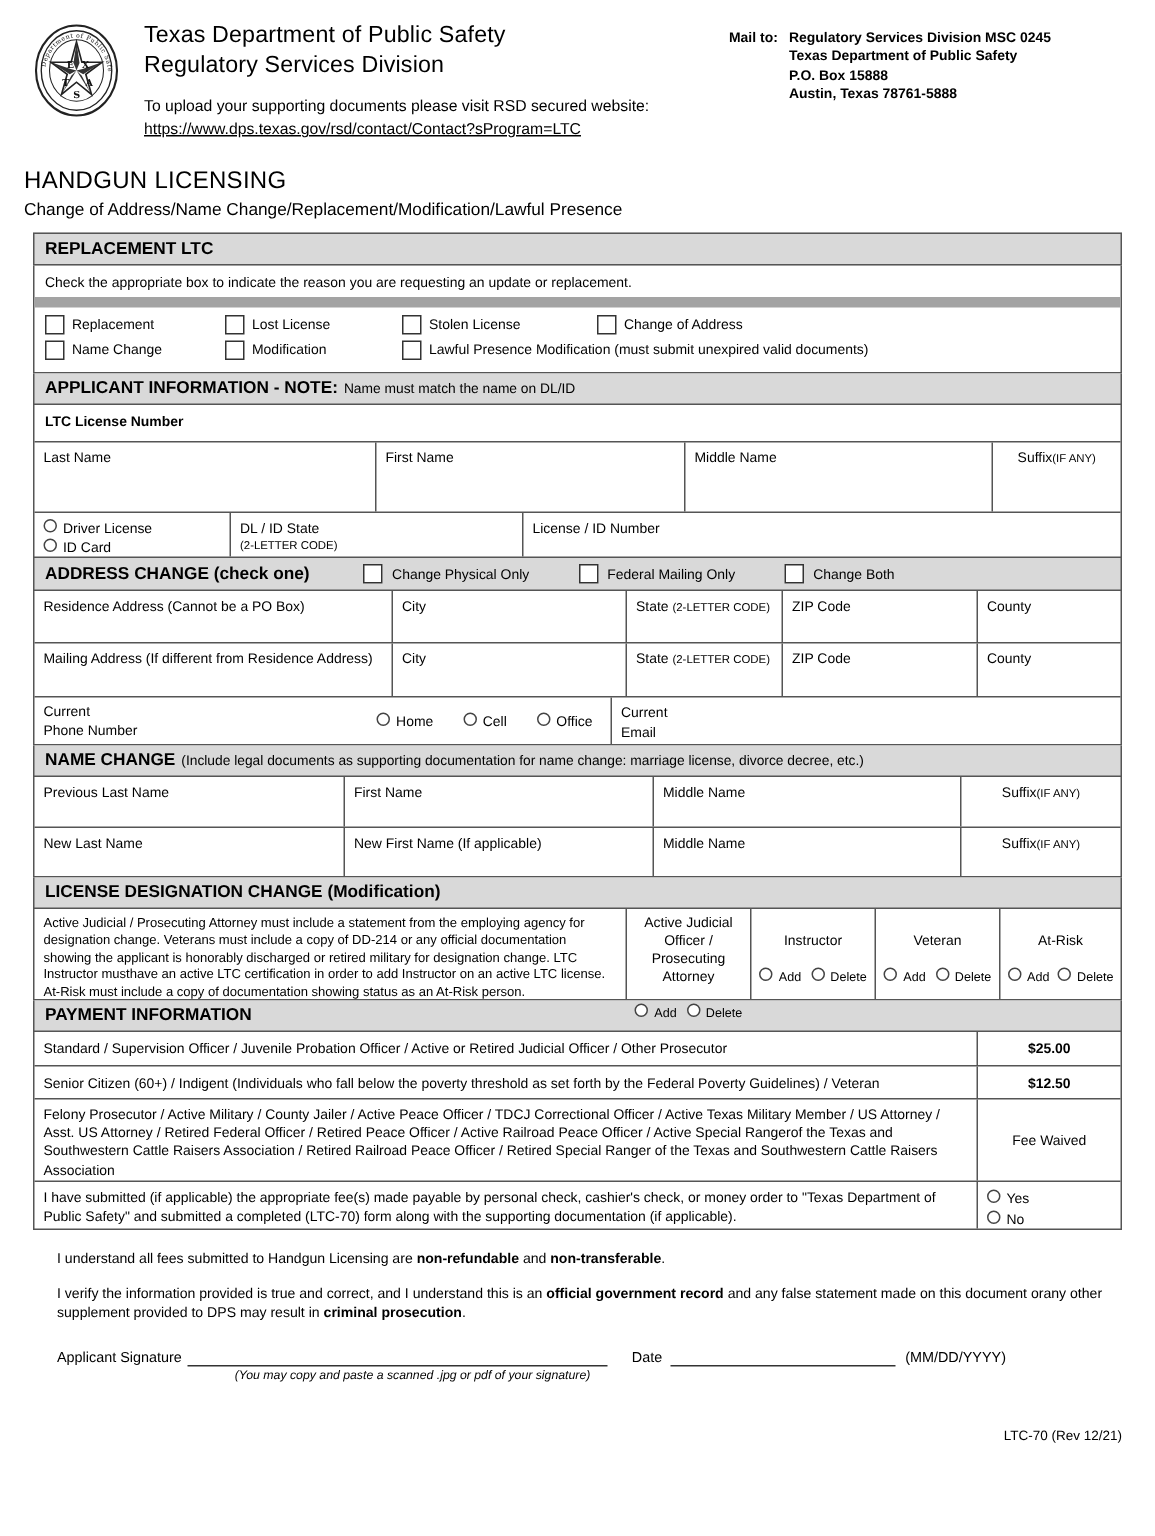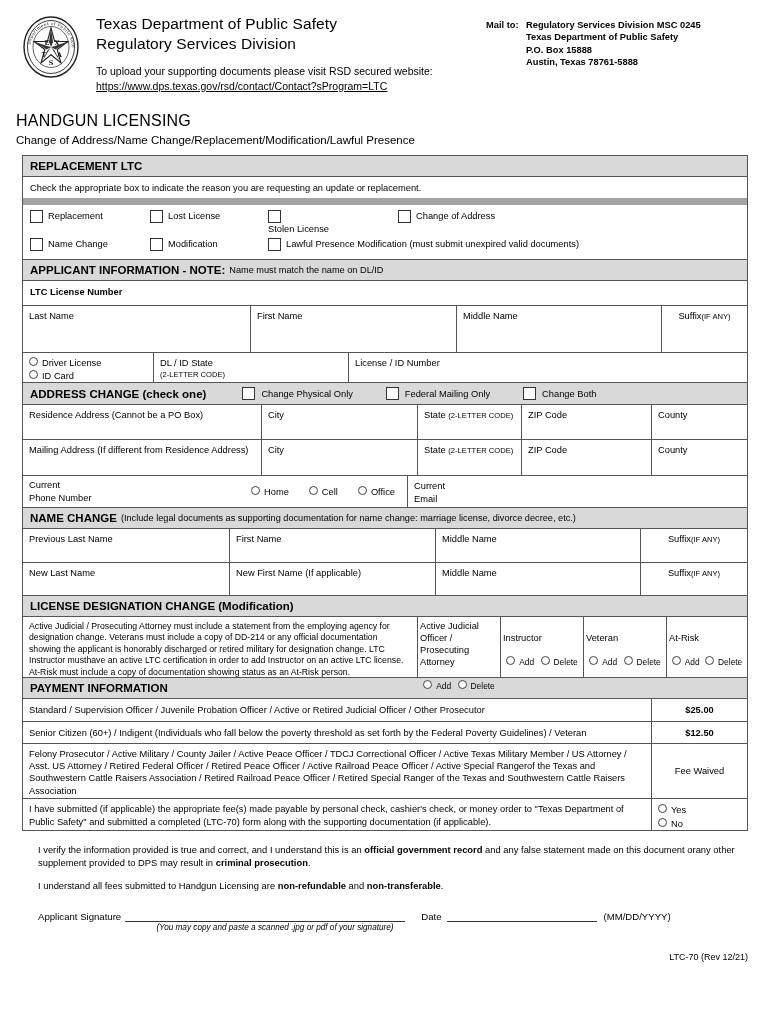--- a/index.html
+++ b/index.html
@@ -80,30 +80,30 @@
   }
   .opt { display: inline-block; white-space: nowrap; }
 
   
   .cb-instr { padding: 6px 7px 5px 7px; font-size: 9.3px; border-bottom: 7px solid #a3a3a3; }
   .cb-grid { padding: 5px 7px 7px 7px; }
   .cb-line { display: flex; align-items: flex-start; margin-bottom: 4px; font-size: 9.3px; }
   .cb-line:last-child { margin-bottom: 1px; }
   .cb-item { display: flex; align-items: flex-start; }
   .cb-item span.lbl { padding-top: 1px; }
-  .w1 { width: 120px; } .w2 { width: 118px; } .w3 { width: 130px; flex-direction: column; }
+  .w1 { width: 120px; } .w2 { width: 118px; } .w3 { width: 130px; }
 
   
   .addr-head { justify-content: flex-start; }
   .addr-head .achk { display: flex; align-items: center; font-weight: normal; font-size: 9.3px; }
   .addr-head .achk .cb { margin-right: 6px; }
 
   
   .desig-opts { display: flex; justify-content: space-around; padding-top: 12px; font-size: 8.4px; }
-  .desig-title { text-align: left; font-size: 9.3px; line-height: 12px; }
+  .desig-title { text-align: center; font-size: 9.3px; line-height: 12px; }
 
   
   .fee { width: 96px; flex: 0 0 96px; text-align: center; font-weight: bold; display: flex; align-items: center; justify-content: center; }
   .fee-txt { font-weight: normal; }
   .yn { width: 96px; flex: 0 0 96px; font-size: 9.3px; line-height: 14px; }
   .yn .rb { vertical-align: 0; }
 
   
   .stmts { margin: 12px 22px 0 38px; font-size: 9.4px; line-height: 13px; }
   .stmts p { margin: 0 0 10px 0; }
@@ -410,22 +410,22 @@
         <div class="cell" style="flex:1;line-height:12.5px">I have submitted (if applicable) the appropriate fee(s) made payable by personal check, cashier's check, or money order to "Texas Department of Public Safety" and submitted a completed (LTC-70) form along with the supporting documentation (if applicable).</div>
         <div class="cell yn">
           <div><span class="rb"></span><span>Yes</span></div>
           <div><span class="rb"></span><span>No</span></div>
         </div>
       </div>
     </div>
   </div>
 
   <div class="stmts">
+    <p><span>I understand all fees submitted to Handgun Licensing are </span><b>non-refundable</b><span> and </span><b>non-transferable</b><span>.</span></p>
     <p><span>I verify the information provided is true and correct, and I understand this is an </span><b>official government record</b><span> and any false statement made on this document orany other supplement provided to DPS may result in </span><b>criminal prosecution</b><span>.</span></p>
-    <p><span>I understand all fees submitted to Handgun Licensing are </span><b>non-refundable</b><span> and </span><b>non-transferable</b><span>.</span></p>
   </div>
 
   <div class="sig">
     <div class="sig-row">
       <span>Applicant Signature</span>
       <span style="width:280px;margin:0 4px">
           <span class="sig-line" style="display:block"></span>
         </span>
       <span style="margin-left:12px">Date</span>
       <span style="width:150px;margin:0 6px">

